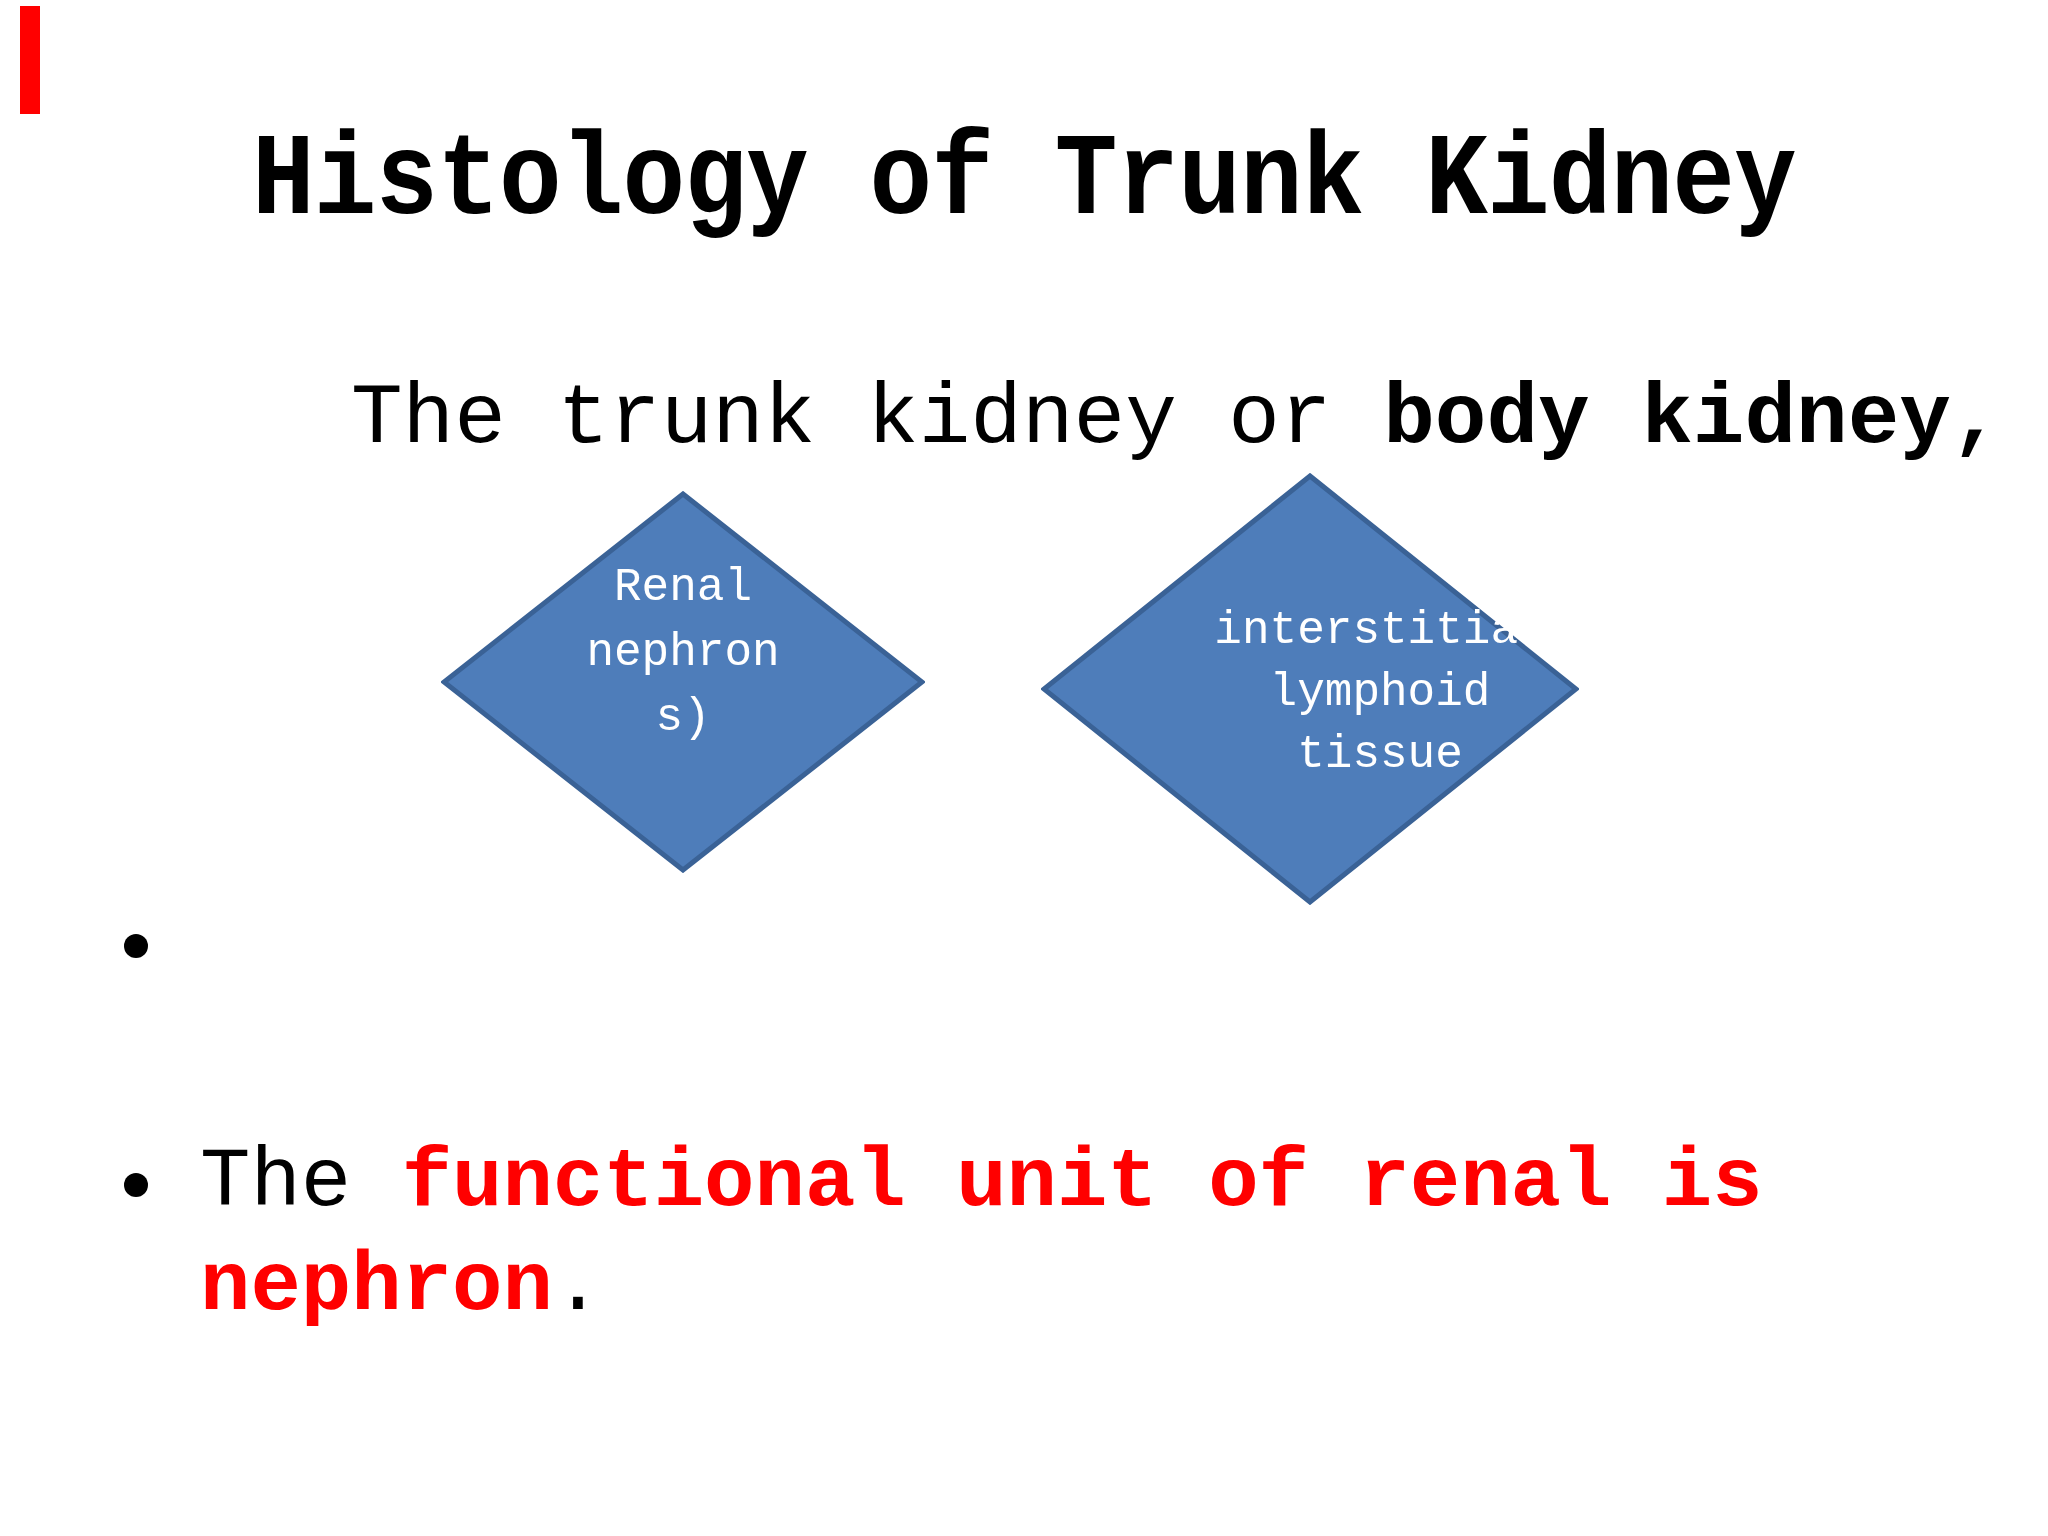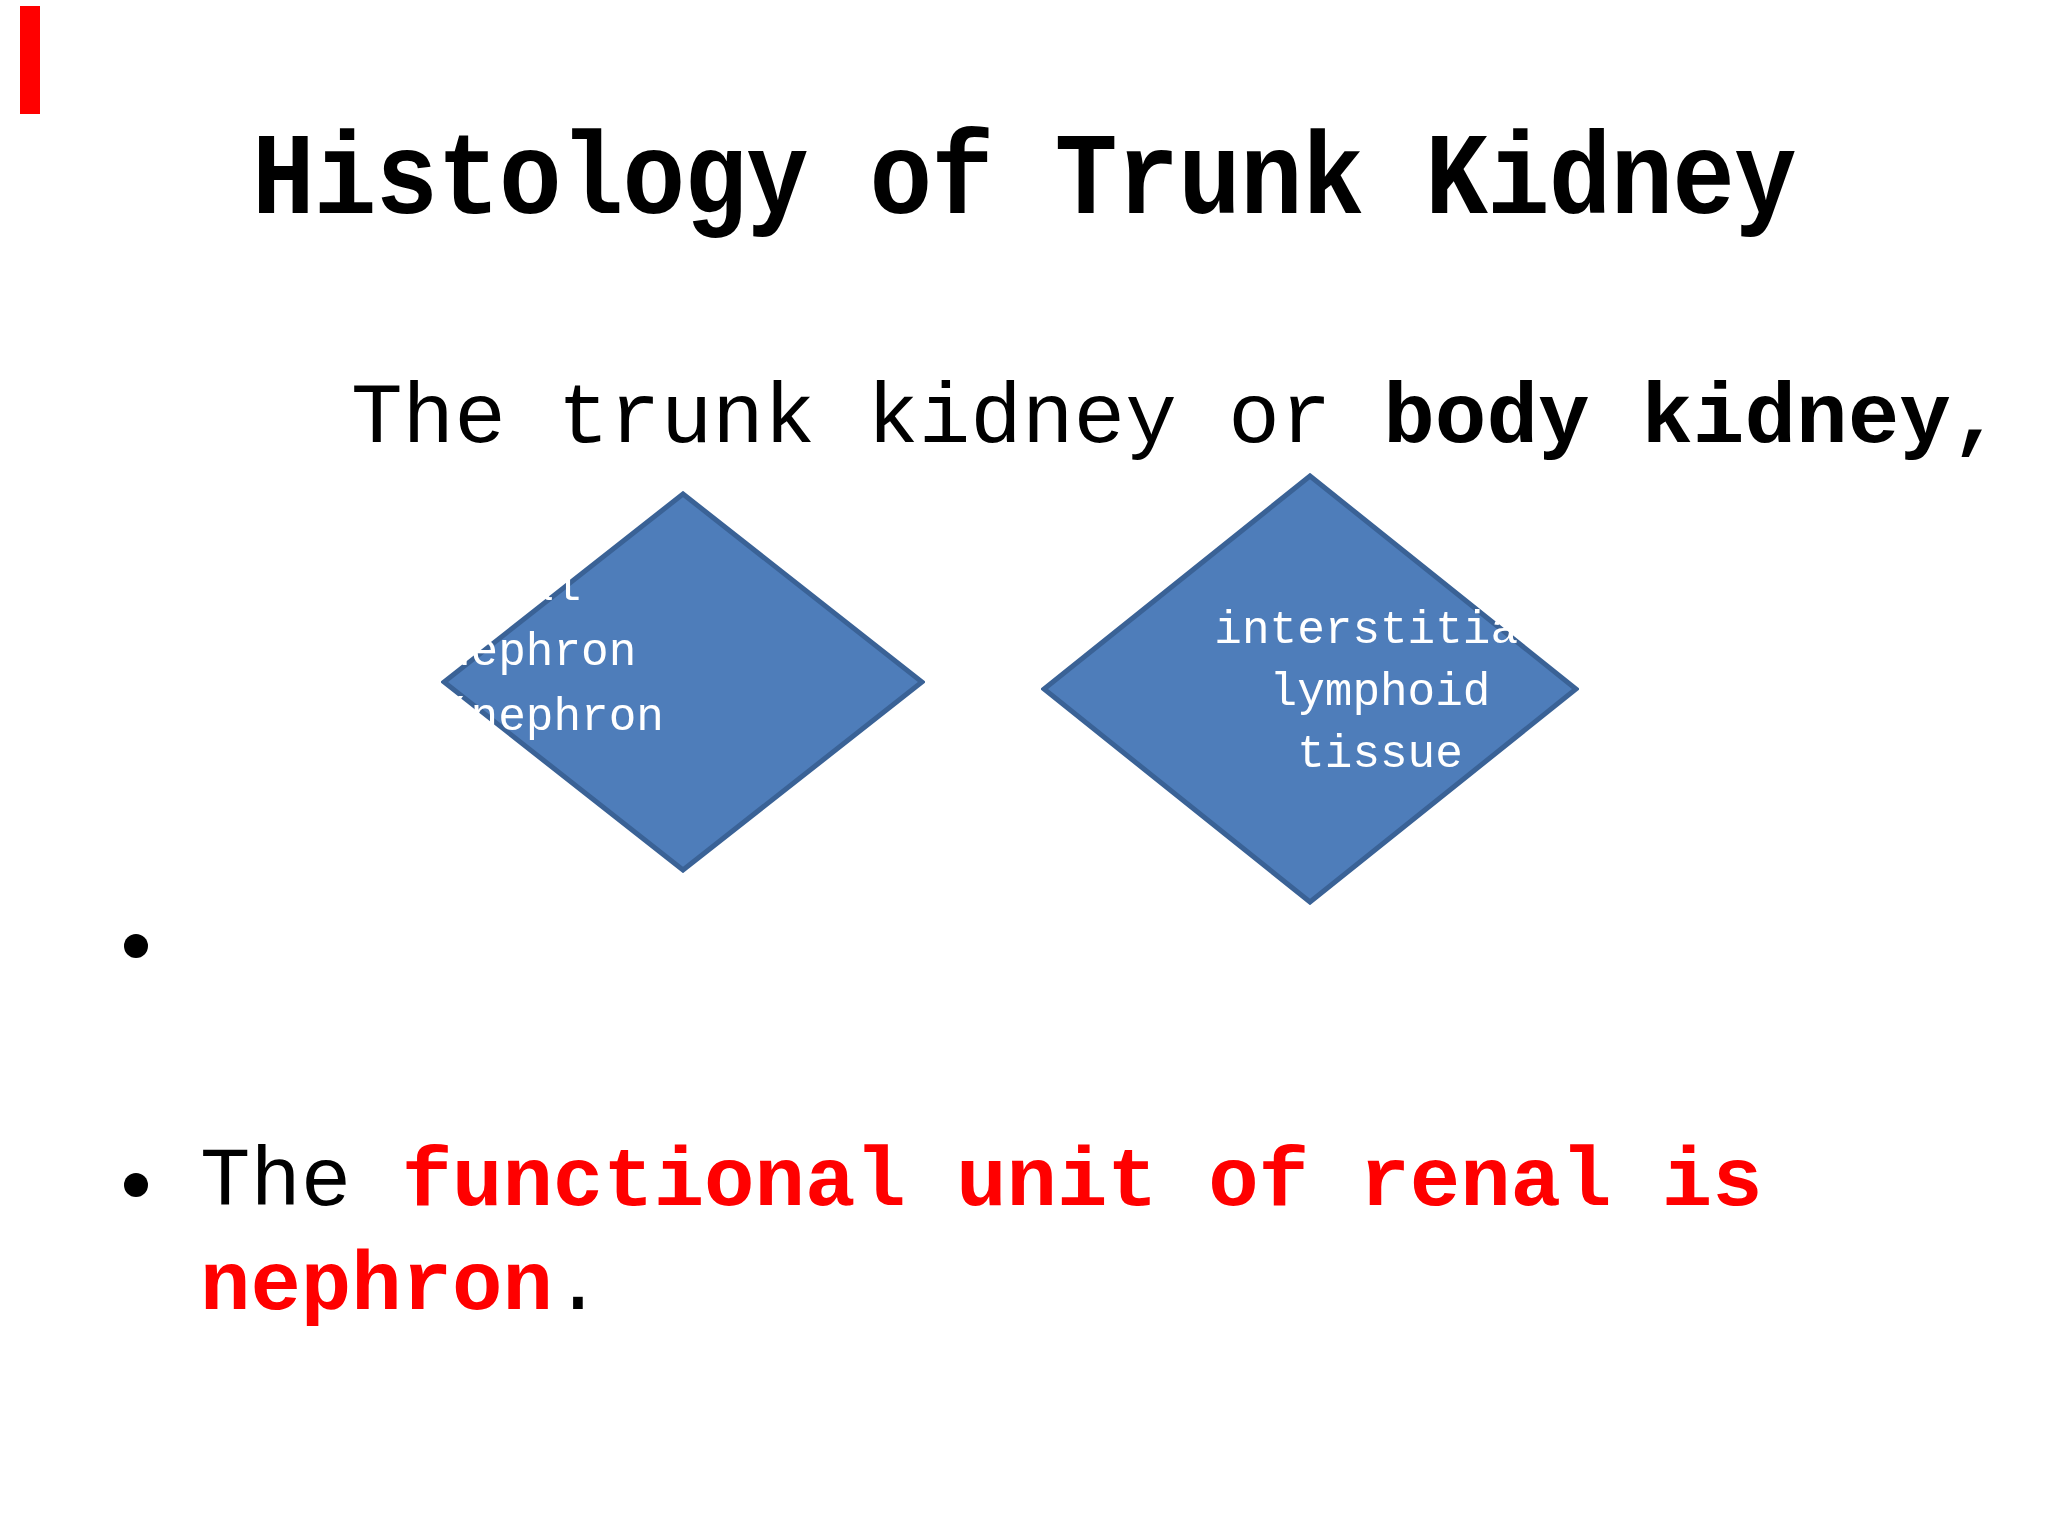--- a/index.html
+++ b/index.html
@@ -25,21 +25,21 @@
   }
   .subtitle{
     position:absolute;left:351px;top:366px;
     font-size:86px;line-height:107px;white-space:nowrap;
   }
   .subtitle b{font-weight:700;}
   .diamond-svg{position:absolute;display:block;}
   .diamond-label{
     position:absolute;color:#ffffff;font-size:46px;
   }
-  .diamond-label.centered{line-height:65px;}
+  .diamond-label.centered{text-align:center;line-height:65px;}
   .diamond-label.leftalign{text-align:center;line-height:62px;}
   .bullet-dot{
     position:absolute;width:24px;height:24px;border-radius:50%;
     background:#000000;
   }
   .bullet-text{
     position:absolute;left:200px;width:1760px;
     font-size:84px;line-height:104px;
   }
   .red-bold{color:#FF0000;font-weight:700;}
@@ -54,21 +54,20 @@
   <h1 class="title">Histology of Trunk Kidney</h1>
 
   <div class="subtitle"><span>The trunk kidney or </span><b>body kidney,</b></div>
 
   <svg class="diamond-svg" style="left:441px;top:491px" width="484" height="382" viewBox="0 0 484 382">
     <polygon points="242,3 481,191 242,379 3,191" fill="#4E7DBA" stroke="#3A6296" stroke-width="5" stroke-linejoin="miter"></polygon>
   </svg>
   <div class="diamond-label centered" style="left:443px;top:556px;width:480px">
     <div>Renal</div>
     <div>nephron</div>
-    <div>(nephron</div>
     <div>s)</div>
   </div>
 
   <svg class="diamond-svg" style="left:1041px;top:473px" width="538" height="432" viewBox="0 0 538 432">
     <polygon points="269,3 535,216 269,429 3,216" fill="#4E7DBA" stroke="#3A6296" stroke-width="5" stroke-linejoin="miter"></polygon>
   </svg>
   <div class="diamond-label leftalign" style="left:1200px;top:600px;width:360px">
     <div>interstitial</div>
     <div>lymphoid</div>
     <div>tissue</div>

